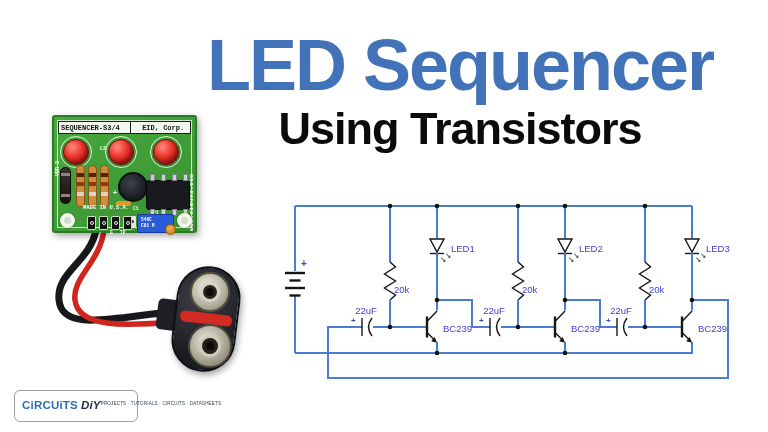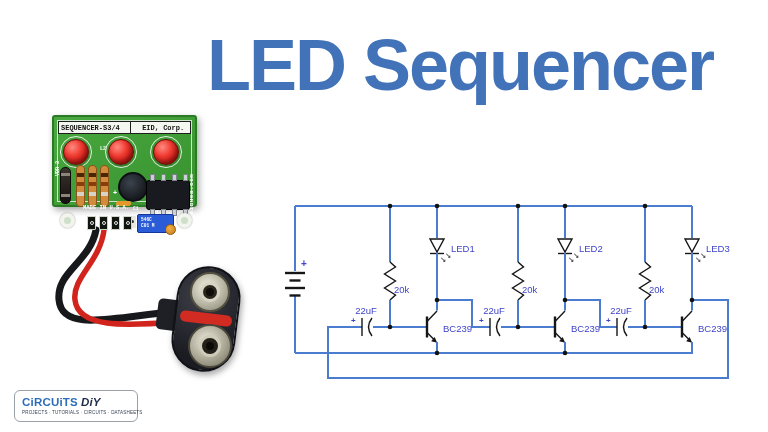--- a/index.html
+++ b/index.html
@@ -6,21 +6,21 @@
   html,body { background:#ffffff; }
   body { font-family:"Liberation Sans", sans-serif; }
   #stage { position:relative; width:768px; height:432px; background:#fff; overflow:hidden; }
 
   
   .title-wrap { position:absolute; left:185px; top:28px; width:550px; text-align:center; }
   .title-main { font-size:72px; font-weight:bold; letter-spacing:-2px; color:var(--title-blue); line-height:1.05; }
   .title-sub  { font-size:45px; font-weight:bold; letter-spacing:-1px; color:#0b0b0b; line-height:1.0; margin-top:2px; }
 
   
-  .pcb { position:absolute; left:52px; top:115px; width:145px; height:92px;
+  .pcb { position:absolute; left:52px; top:115px; width:145px; height:118px;
          background:linear-gradient(145deg,#49a83f,#38922f);
          border:2px solid #2b7a26; border-radius:3px;
          box-shadow:2px 3px 7px rgba(0,0,0,.35); }
   .silk-frame { position:absolute; inset:3px; border:1px solid rgba(255,255,255,.75); }
   .label-strip { position:absolute; left:4px; top:4px; right:4px; height:13px; display:flex;
                  background:#f4f6f0; border:1px solid #1d1d1d;
                  font-family:"Liberation Mono", monospace; font-weight:bold; font-size:7px; color:#111; }
   .label-strip .b1 { flex:1.3; border-right:1px solid #1d1d1d; padding:2px 0 0 2px; white-space:nowrap; overflow:hidden; }
   .label-strip .b2 { flex:0.9; padding:2px 0 0 2px; white-space:nowrap; overflow:hidden;margin-left:9px; }
   .vtext { position:absolute; writing-mode:vertical-rl; transform:rotate(180deg);
@@ -90,33 +90,34 @@
   .lblb { fill:var(--label-indigo); font-size:10px; font-weight:bold; }
   .lbls { fill:var(--label-indigo); font-size:8px; font-weight:bold; }
   .arr  { font-size:7.5px; fill:#161616; }
 
   
   .wires-svg { position:absolute; left:0; top:0; width:768px; height:432px; pointer-events:none; }
 
   
   .logo { position:absolute; left:14px; top:390px; width:124px; height:32px; background:#fff;
           border:1.5px solid #9aa0a8; border-radius:6px; display:flex; align-items:center; padding:2px 4px; gap:3px; }
-  .logo-text { display:flex; flex-direction:column; line-height:1; }
+  .logo-text { display:flex; line-height:1; }
   .brand-row { display:flex; gap:3px; font-weight:bold; font-size:11.5px; letter-spacing:.2px; }
   .brand-1 { color:var(--brand-blue); }
   .brand-2 { color:var(--brand-navy);font-style:italic; }
   .tagline { font-size:4.5px; color:#323c50; letter-spacing:.2px; margin-top:2px; white-space:nowrap; }
 </style>
 </head>
 <body>
 
 <div id="stage">
 
   <div class="title-wrap">
     <div class="title-main">LED Sequencer</div>
+    <div class="title-sub">Using Transistors</div>
   </div>
 
   <svg class="wires-svg" viewBox="0 0 768 432">
     <path d="M96,230 C90,262 56,272 59,300 C62,332 112,318 170,312" stroke="#17181c" stroke-width="7" fill="none" stroke-linecap="round"></path>
     <path d="M104,230 C100,262 72,278 75,300 C78,328 124,326 176,322" stroke="#d0241c" stroke-width="5.5" fill="none" stroke-linecap="round"></path>
   </svg>
 
   <div class="pcb">
     <div class="silk-frame"></div>
 

